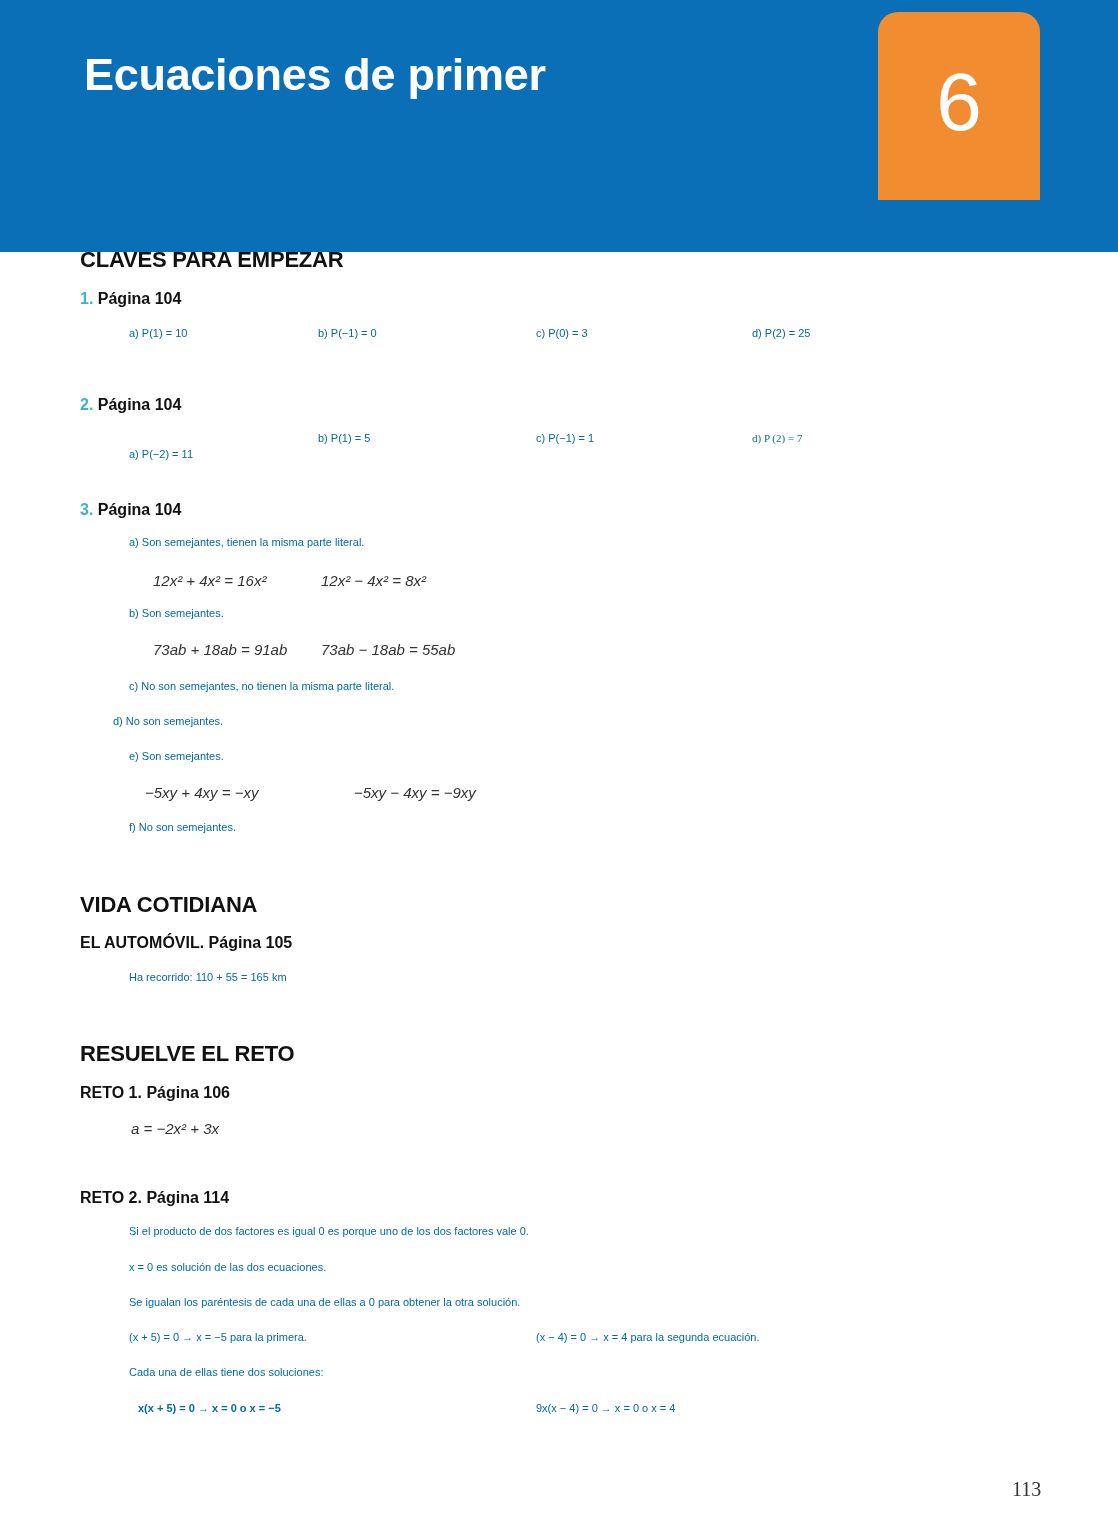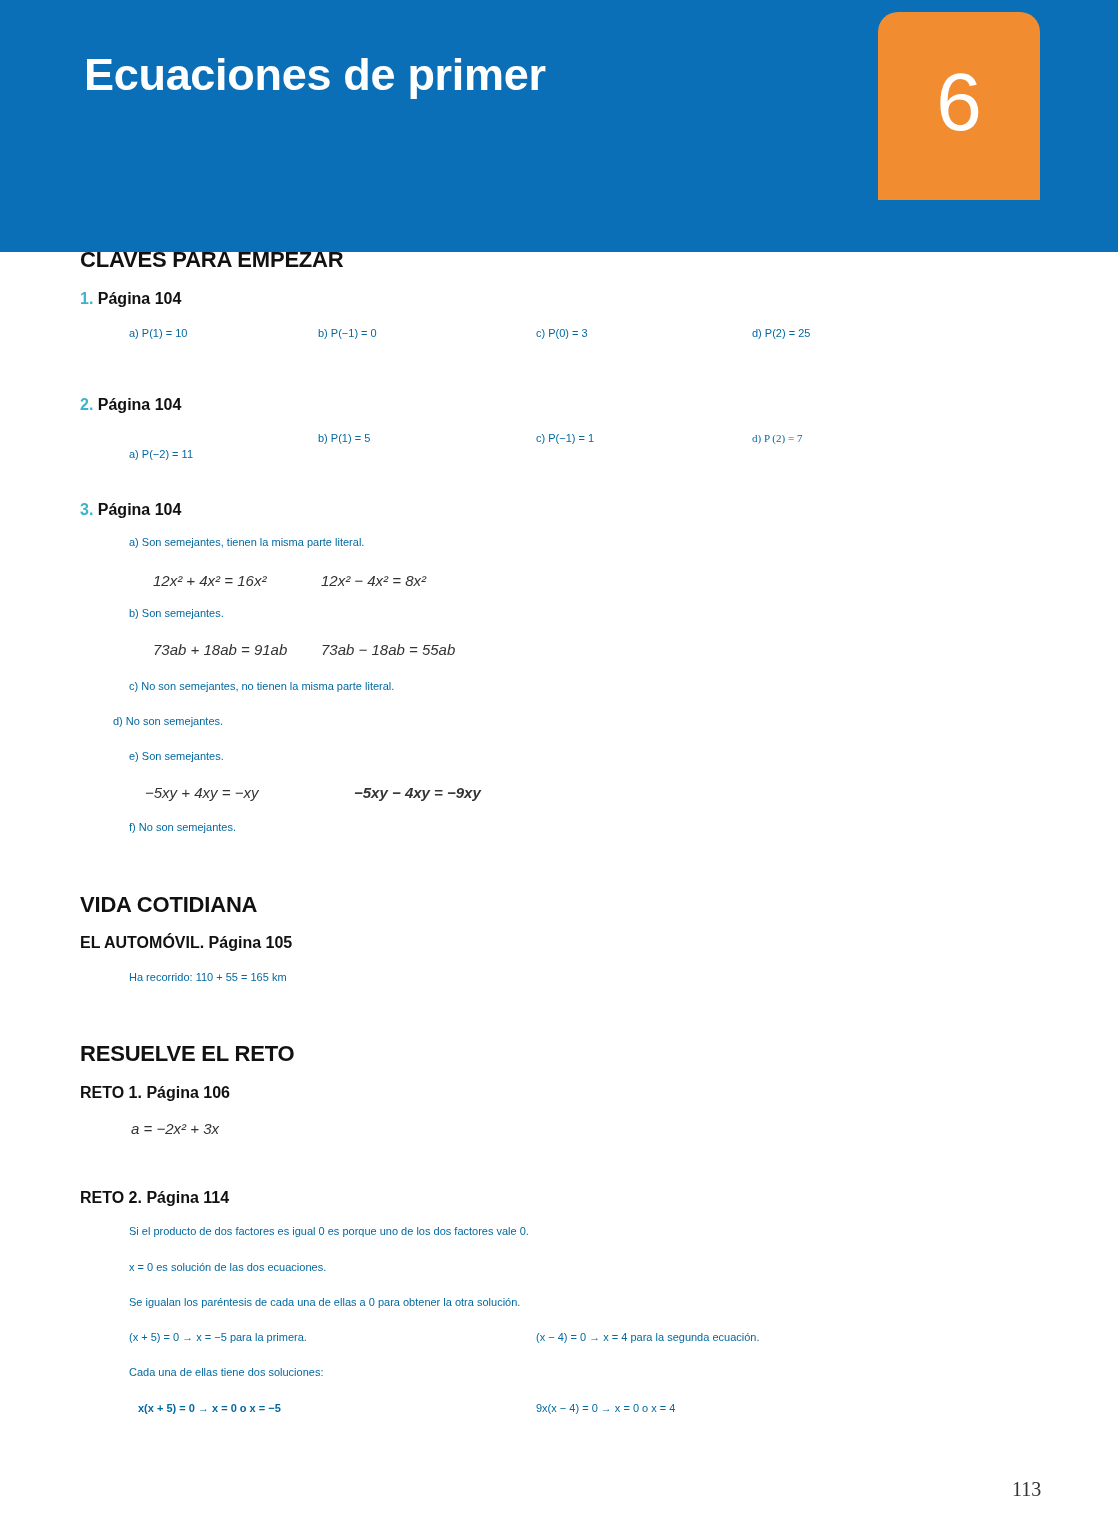--- a/index.html
+++ b/index.html
@@ -69,21 +69,21 @@
 <div class="abs txt" style="left:129px;top:536px;">a) Son semejantes, tienen la misma parte literal.</div>
 <div class="abs math" style="left:153px;top:572px;">12x² + 4x² = 16x²</div>
 <div class="abs math" style="left:321px;top:572px;">12x² − 4x² = 8x²</div>
 <div class="abs txt" style="left:129px;top:607px;">b) Son semejantes.</div>
 <div class="abs math" style="left:153px;top:641px;">73ab + 18ab = 91ab</div>
 <div class="abs math" style="left:321px;top:641px;">73ab − 18ab = 55ab</div>
 <div class="abs txt" style="left:129px;top:680px;">c) No son semejantes, no tienen la misma parte literal.</div>
 <div class="abs txt" style="left:113px;top:715px;">d) No son semejantes.</div>
 <div class="abs txt" style="left:129px;top:750px;text-align:right;">e) Son semejantes.</div>
 <div class="abs math" style="left:145px;top:784px;">−5xy + 4xy = −xy</div>
-<div class="abs math" style="left:354px;top:784px;font-weight:bold;">−5xy − 4xy = −9xy</div>
+<div class="abs math" style="left:354px;top:784px;">−5xy − 4xy = −9xy</div>
 <div class="abs txt" style="left:129px;top:821px;">f) No son semejantes.</div>
 
 <div class="abs h1" style="left:80px;top:892px;">VIDA COTIDIANA</div>
 <div class="abs h2" style="left:80px;top:934px;">EL AUTOMÓVIL. Página 105</div>
 <div class="abs txt" style="left:129px;top:971px;">Ha recorrido: 110 + 55 = 165 km</div>
 
 <div class="abs h1" style="left:80px;top:1041px;">RESUELVE EL RETO</div>
 <div class="abs h2" style="left:80px;top:1084px;">RETO 1. Página 106</div>
 <div class="abs math" style="left:131px;top:1120px;">a = −2x² + 3x</div>
 

